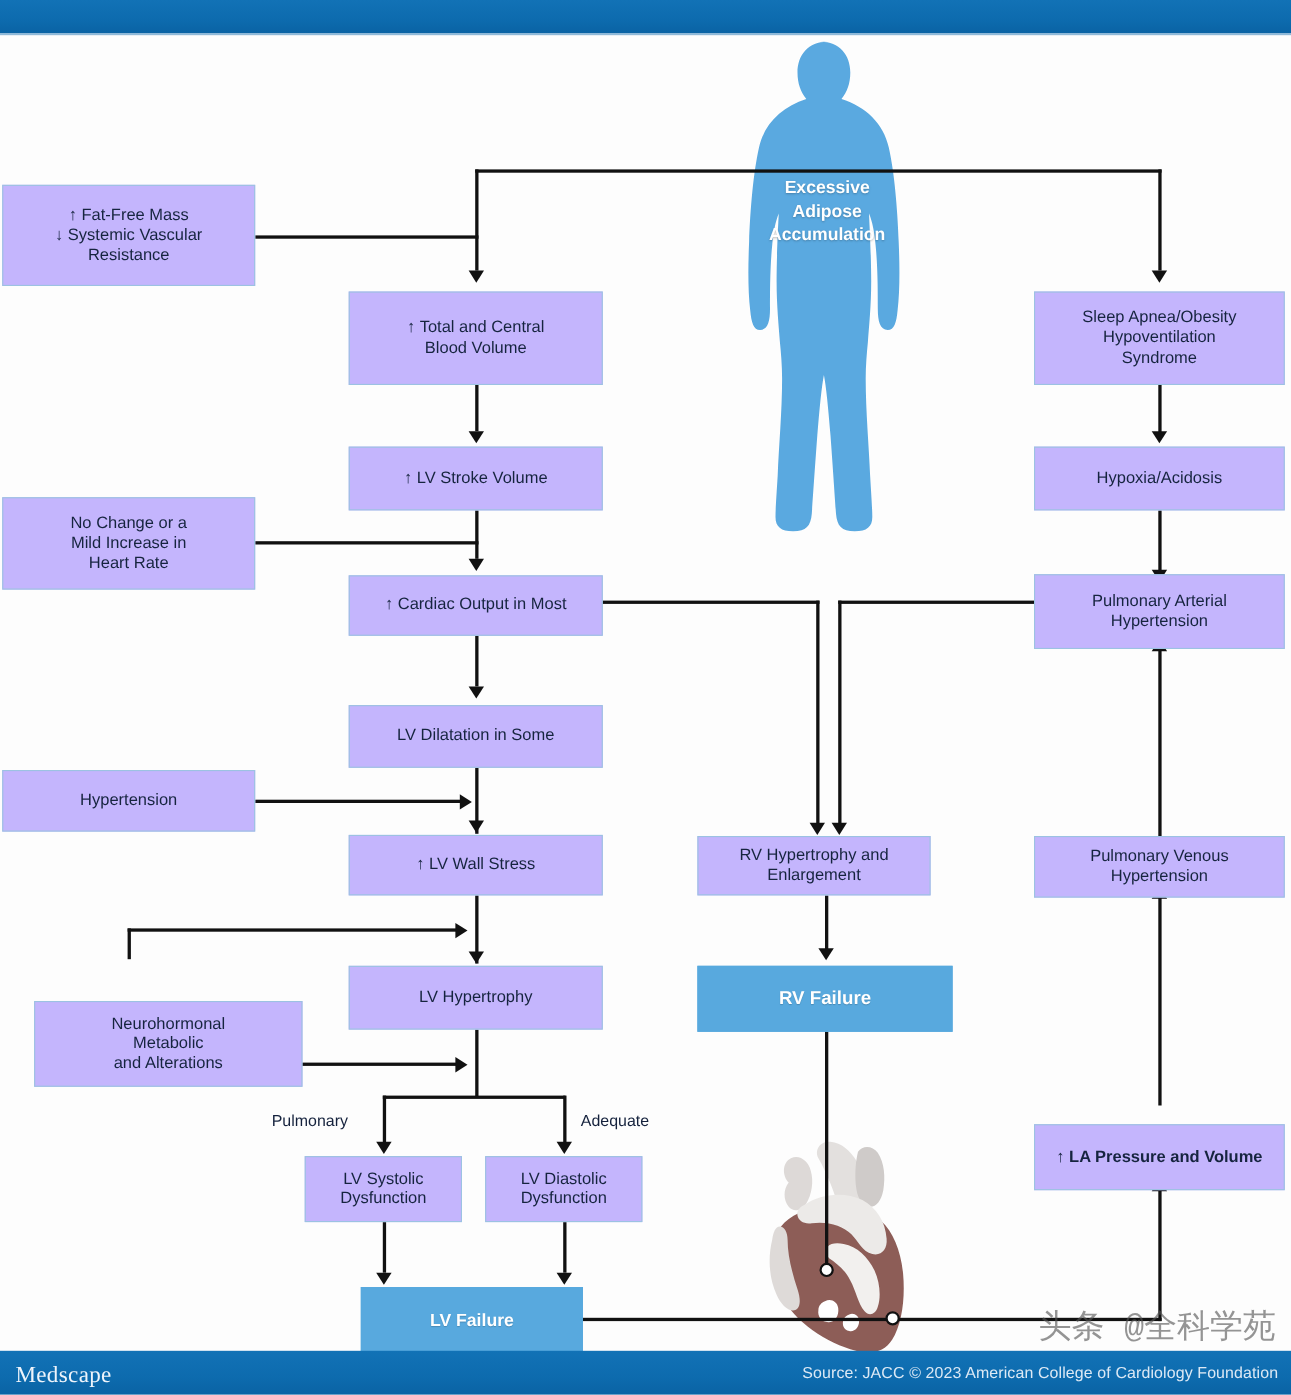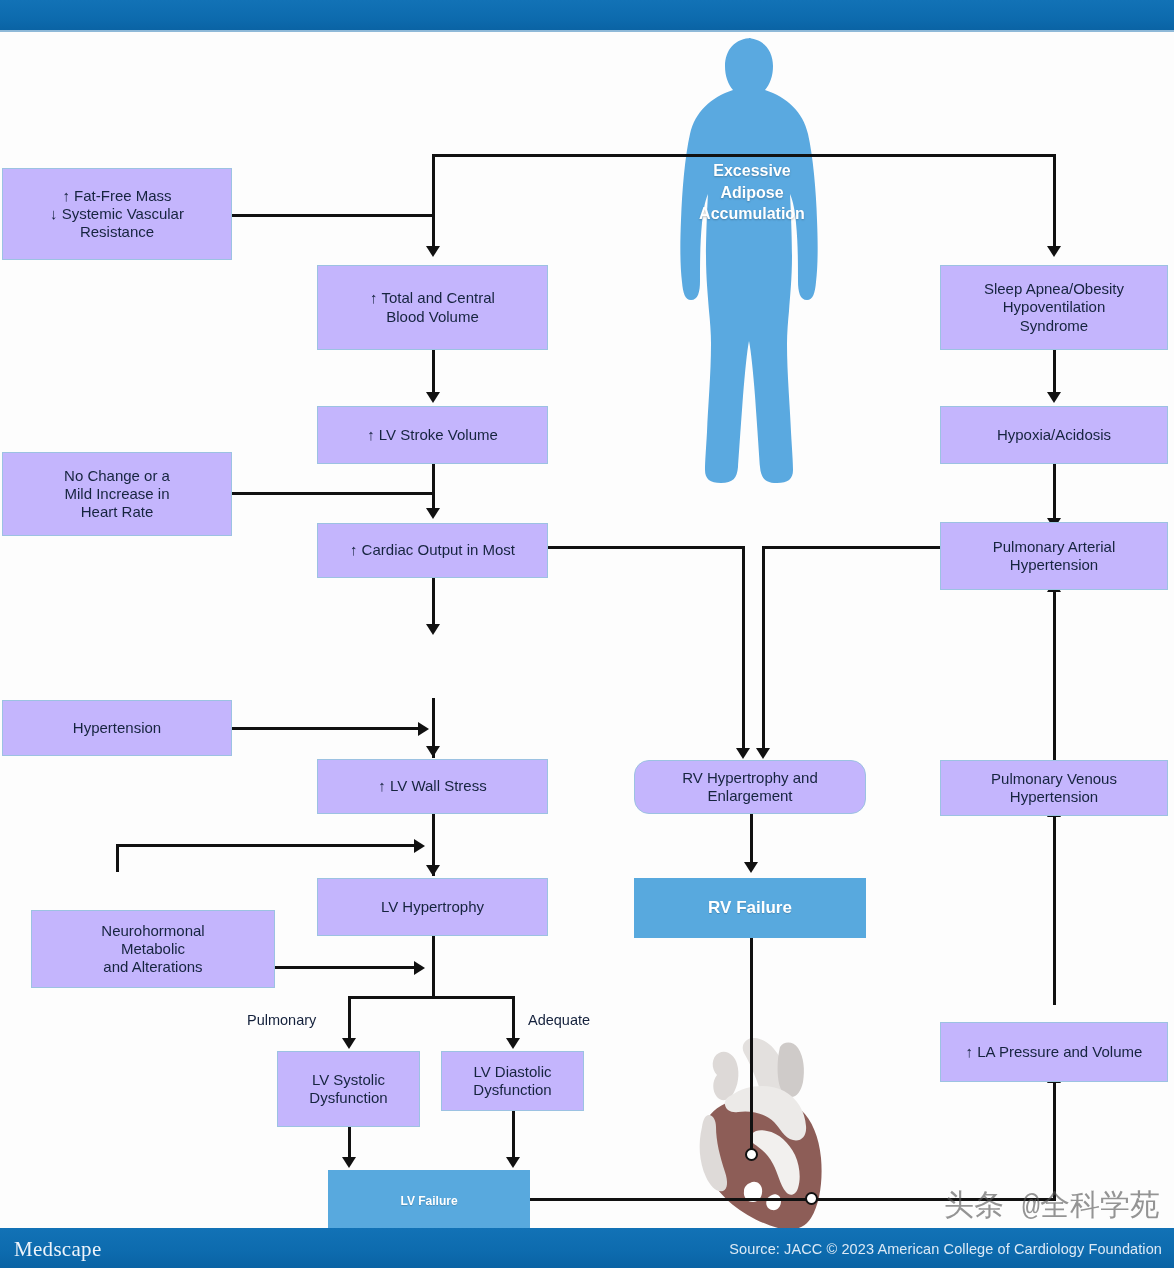--- a/index.html
+++ b/index.html
@@ -171,57 +171,58 @@
 Blood Volume</div>
 
   <div class="box" style="left:317px;top:406px;width:231px;height:58px;white-space:pre-line;">↑ LV Stroke Volume</div>
 
   <div class="box" style="left:2px;top:452px;width:230px;height:84px;white-space:pre-line;">No Change or a
 Mild Increase in
 Heart Rate</div>
 
   <div class="box" style="left:317px;top:523px;width:231px;height:55px;white-space:pre-line;">↑ Cardiac Output in Most</div>
 
+  <div class="box" style="left:317px;top:641px;width:231px;height:57px;white-space:pre-line;">LV Dilatation in Some</div>
 
   <div class="box" style="left:2px;top:700px;width:230px;height:56px;white-space:pre-line;">Hypertension</div>
 
   <div class="box" style="left:317px;top:759px;width:231px;height:55px;white-space:pre-line;">↑ LV Wall Stress</div>
 
   <div class="box" style="left:2px;top:910px;width:244px;height:78px;white-space:pre-line;margin-left:29px;">Neurohormonal
 Metabolic
 and Alterations</div>
 
   <div class="box" style="left:317px;top:878px;width:231px;height:58px;white-space:pre-line;">LV Hypertrophy</div>
 
-  <div class="box" style="left:277px;top:1051px;width:143px;height:76px;white-space:pre-line;">LV Systolic
+  <div class="box" style="left:277px;top:1051px;width:143px;height:60px;white-space:pre-line;">LV Systolic
 Dysfunction</div>
 
   <div class="box" style="left:441px;top:1051px;width:143px;height:60px;white-space:pre-line;">LV Diastolic
 Dysfunction</div>
 
-  <div class="box dark" style="left:328px;top:1170px;width:202px;height:62px;white-space:pre-line;font-size:12px;">LV Failure</div>
-
-  <div class="box" style="left:634px;top:760px;width:232px;height:54px;white-space:pre-line;border-radius:15px;">RV Hypertrophy and
+  <div class="box dark" style="left:328px;top:1170px;width:202px;height:62px;white-space:pre-line;font-size:16px;">LV Failure</div>
+
+  <div class="box" style="left:634px;top:760px;width:212px;height:54px;white-space:pre-line;">RV Hypertrophy and
 Enlargement</div>
 
   <div class="box dark" style="left:634px;top:878px;width:232px;height:60px;white-space:pre-line;font-size:17px;">RV Failure</div>
 
   <div class="box" style="left:940px;top:265px;width:228px;height:85px;white-space:pre-line;">Sleep Apnea/Obesity
 Hypoventilation
 Syndrome</div>
 
   <div class="box" style="left:940px;top:406px;width:228px;height:58px;white-space:pre-line;">Hypoxia/Acidosis</div>
 
   <div class="box" style="left:940px;top:522px;width:228px;height:68px;white-space:pre-line;">Pulmonary Arterial
 Hypertension</div>
 
   <div class="box" style="left:940px;top:760px;width:228px;height:56px;white-space:pre-line;">Pulmonary Venous
 Hypertension</div>
 
-  <div class="box" style="left:940px;top:1022px;width:228px;height:60px;white-space:pre-line;">↑ LA Pressure and Volume</div>
+  <div class="box" style="left:940px;top:1022px;width:228px;height:60px;white-space:pre-line;font-weight:bold;">↑ LA Pressure and Volume</div>
 
   <div class="watermark">头条 @全科学苑</div>
 
   <div class="footer">
     <div class="footer-logo">Medscape</div>
     <div class="footer-src">Source: JACC © 2023 American College of Cardiology Foundation</div>
   </div>
 
 </div>
 

